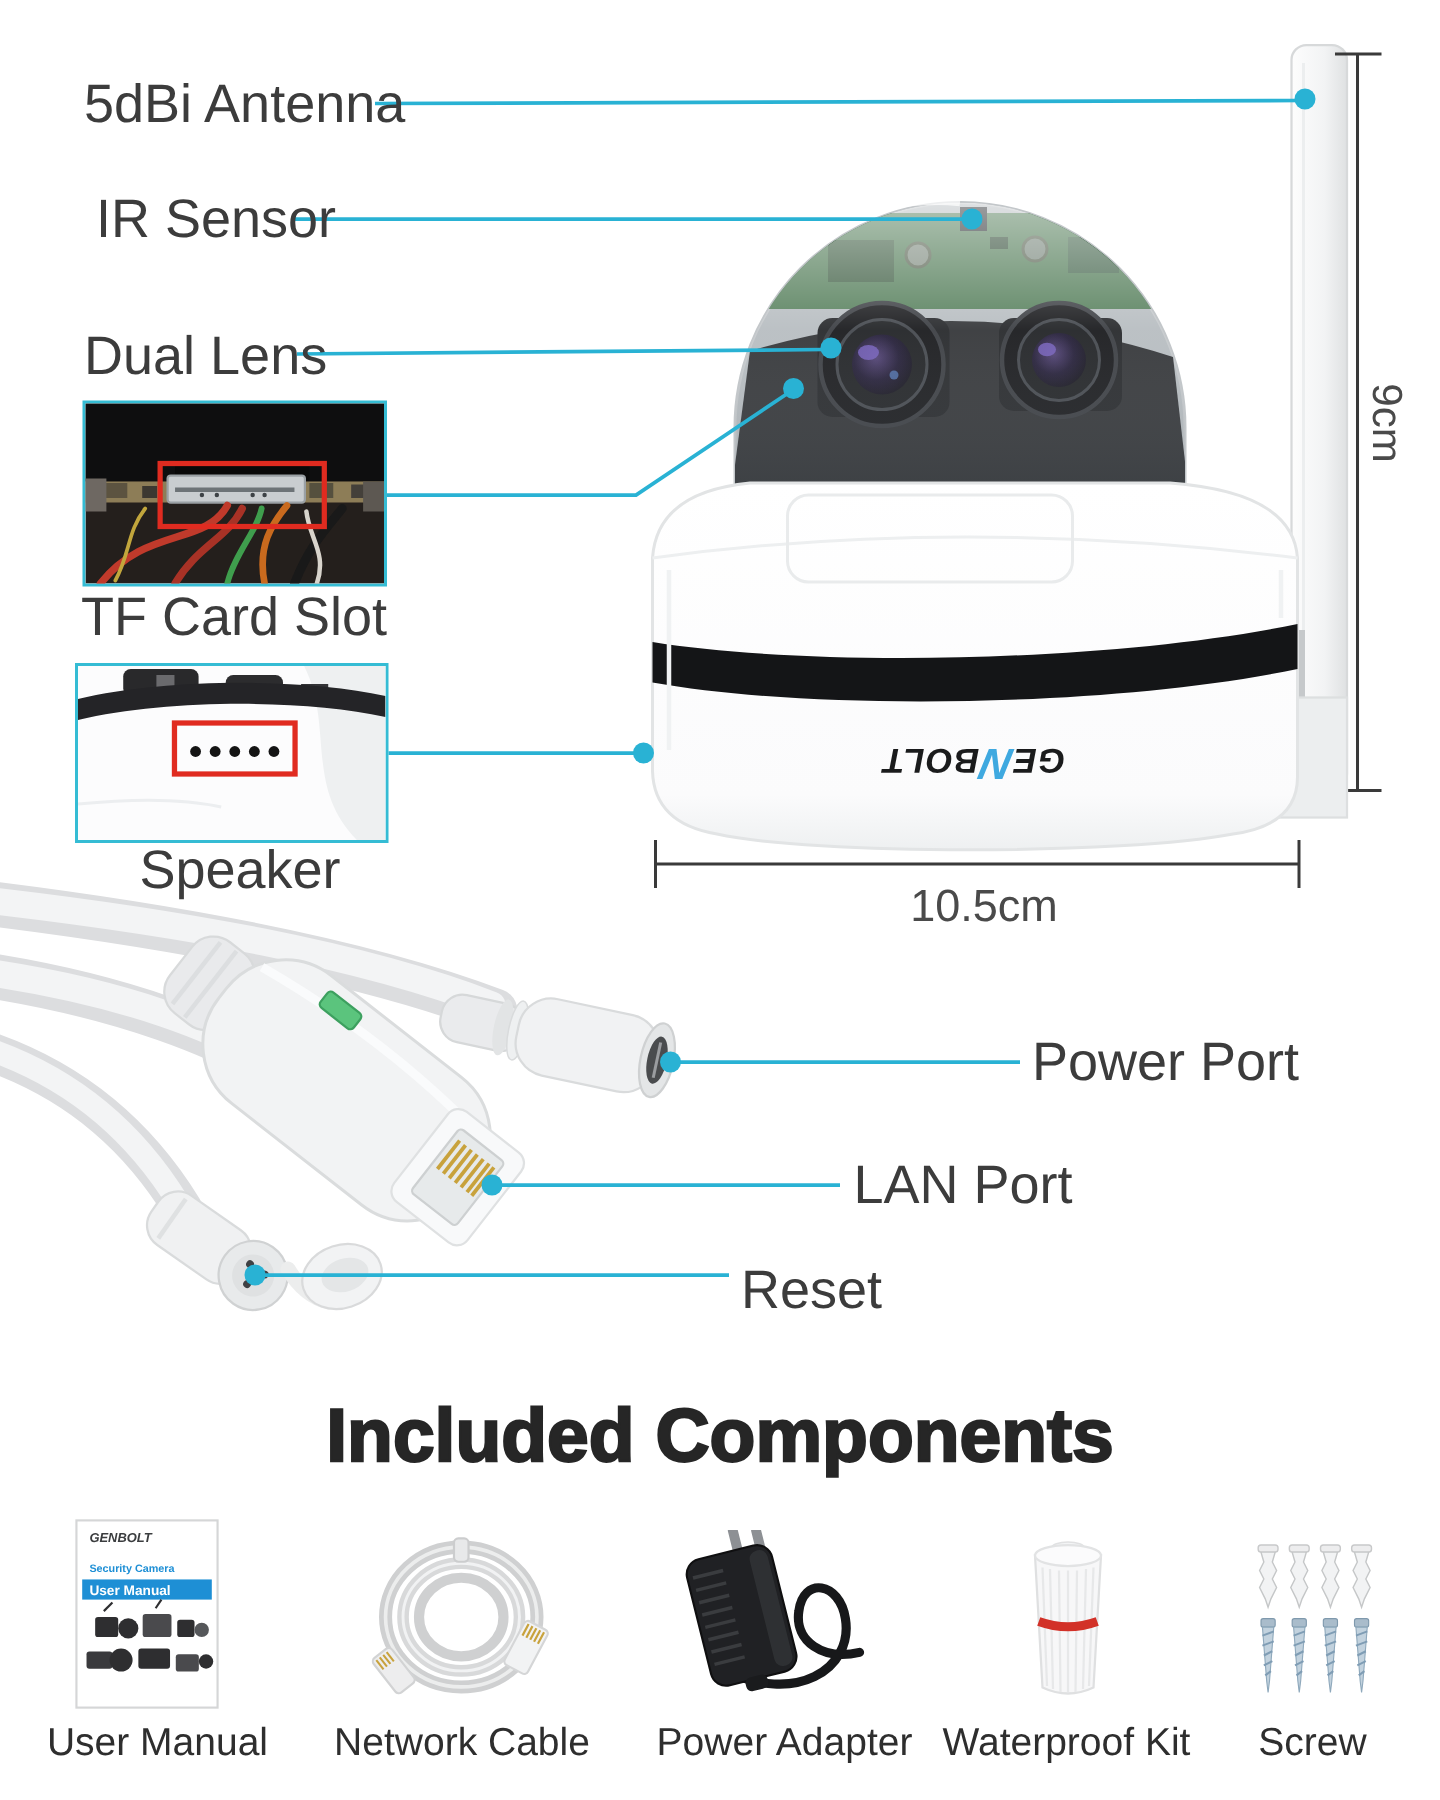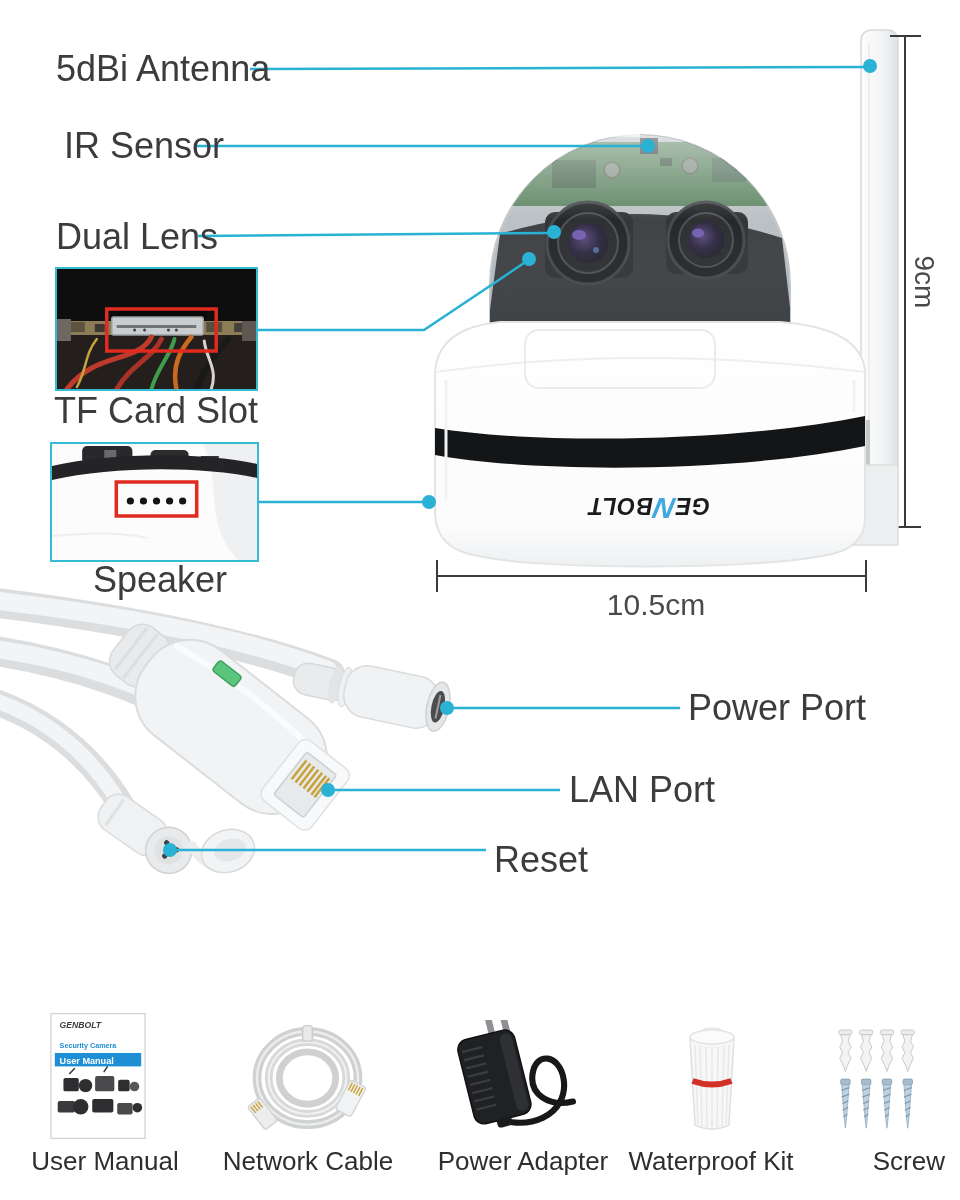--- a/index.html
+++ b/index.html
@@ -252,20 +252,21 @@
   <div class="abs dim-text center" style="left:556px;top:588px;width:200px;font-size:30px;">10.5cm</div>
 
   <div class="abs logo-cam" style="left:588px;top:491px;">
     <span>GE</span><span class="n">N</span><span>BOLT</span>
   </div>
 
   <div class="abs callout-label" style="left:688px;top:691px;">Power Port</div>
   <div class="abs callout-label" style="left:569px;top:773px;">LAN Port</div>
   <div class="abs callout-label" style="left:494px;top:833px;margin-top:10px;">Reset</div>
 
+  <div class="abs heading" style="left:0;top:928px;">Included Components</div>
 
   <div class="abs" style="left:50px;top:1012px;">
     <svg width="96" height="128" viewBox="0 0 100 132">
       <rect x="1" y="1" width="98" height="130" fill="#ffffff" stroke="#d5d6d7" stroke-width="1.5"></rect>
       <text x="10" y="16" font-family="Liberation Sans, sans-serif" font-size="9" font-weight="bold" font-style="italic" fill="#3b3d3f">GENBOLT</text>
       <text x="10" y="37" font-family="Liberation Sans, sans-serif" font-size="7.5" font-weight="bold" fill="#1e8fd5">Security Camera</text>
       <rect x="5" y="42" width="90" height="14" fill="#1e8fd5"></rect>
       <text x="10" y="53" font-family="Liberation Sans, sans-serif" font-size="9.5" font-weight="bold" fill="#ffffff">User Manual</text>
       <g fill="#2e2e30">
         <rect x="14" y="68" width="16" height="14" rx="2"></rect>
@@ -414,15 +415,15 @@
           </g>
         </g>
       </g>
     </svg>
   </div>
 
   <div class="abs item-label" style="left:15px;top:1146px;width:180px;">User Manual</div>
   <div class="abs item-label" style="left:218px;top:1146px;width:180px;">Network Cable</div>
   <div class="abs item-label" style="left:621px;top:1146px;width:180px;">Waterproof Kit</div>
   <div class="abs item-label" style="left:433px;top:1146px;width:180px;">Power Adapter</div>
-  <div class="abs item-label" style="left:805px;top:1146px;width:140px;text-align:right;">Screw</div>
+  <div class="abs item-label" style="left:805px;top:1146px;width:140px;">Screw</div>
 
 </div>
 
 </body></html>

